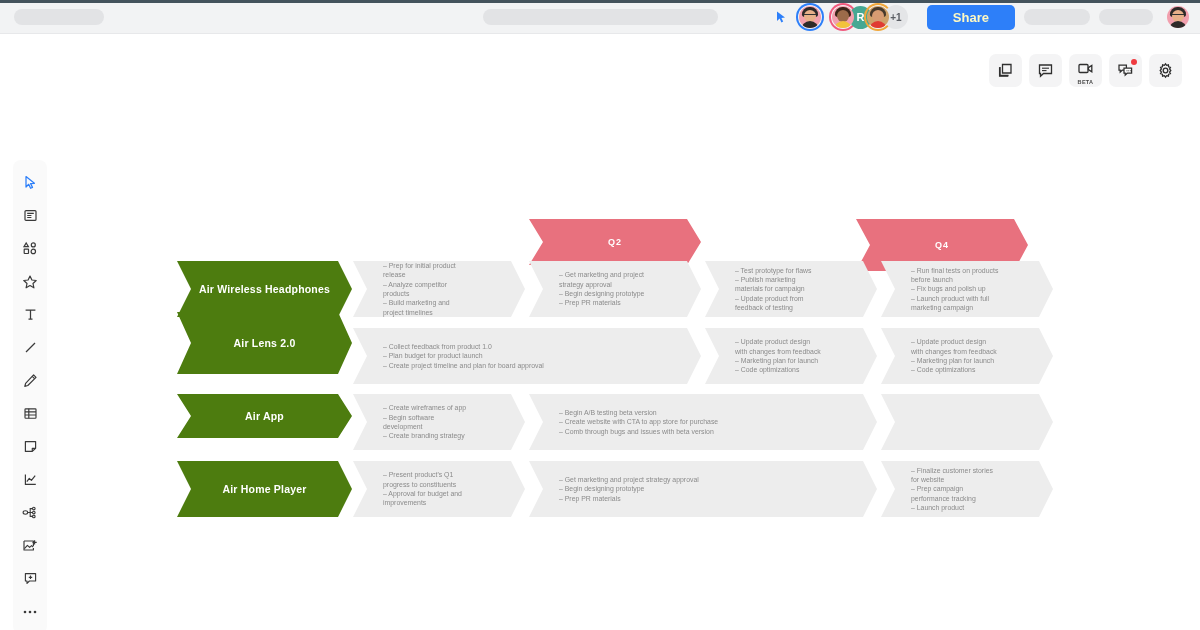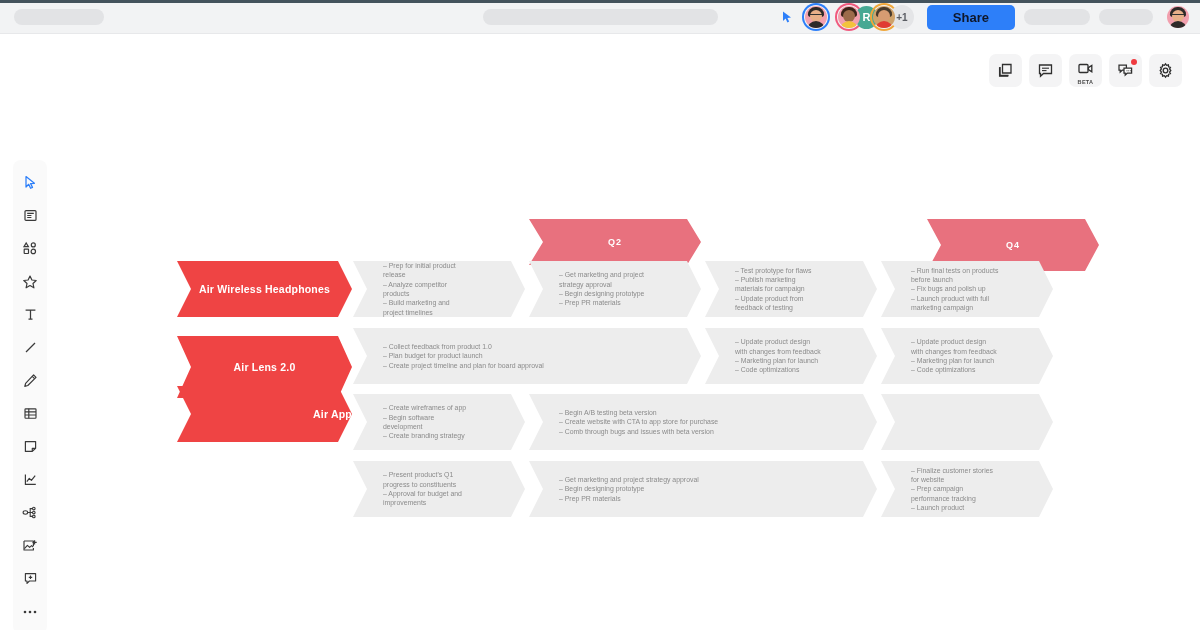--- a/index.html
+++ b/index.html
@@ -69,26 +69,26 @@
     flex: 0 0 auto;
   }
   .avatar-more {
     width: 24px; height: 24px; border-radius: 50%;
     background: #e4e5e7; color: #5a5d63;
     font-size: 10px; font-weight: 700;
     display: flex; align-items: center; justify-content: center;
     flex: 0 0 auto;
   }
   .share-btn {
-    background: #2d7ff9; color: #0f172a;
+    background: #2d7ff9; color: #fef9c3;
     font-size: 13px; font-weight: 700;
     border: none; border-radius: 5px;
     height: 25px; padding: 0 26px;
     cursor: pointer;
-    margin-left: 4px;
+    margin-left: 10px;
   }
 
   
   .right-toolbar {
     position: absolute; right: 18px; top: 54px;
     display: flex; gap: 7px;
   }
   .tool-sq {
     width: 33px; height: 33px; border-radius: 7px;
     background: #f4f4f5;
@@ -132,21 +132,21 @@
   }
   .chev.head {
     background: #e8717e;
     height: 36px;
     justify-content: center;
   }
   .chev.head .lbl {
     color: #ffffff; font-size: 9px; font-weight: 700; letter-spacing: 1.1px;
   }
   .chev.rowhead {
-    background: #ef4444;
+    background: #4d7c0f;
     justify-content: center;
   }
   .chev.rowhead .lbl {
     color: #ffffff; font-size: 10.5px; font-weight: 700; letter-spacing: .2px;
   }
   .chev.cell {
     background: #ededed;
     align-items: center;
   }
   .chev.cell .cellbody {
@@ -368,21 +368,21 @@
         <circle cx="8" cy="3" r="1.3"></circle>
         <circle cx="13" cy="3" r="1.3"></circle>
     </svg>
   </div>
 </div>
 
 <div class="board" id="board">
     <div class="chev head" style="left: 529px; top: 219px; width: 172px; height: 46px;">
       <span class="lbl">Q2</span>
     </div>
-    <div class="chev head" style="left: 927px; top: 219px; width: 172px; height: 52px;">
+    <div class="chev head" style="left: 856px; top: 219px; width: 172px; height: 52px;">
       <span class="lbl">Q4</span>
     </div>
     <div class="chev rowhead" style="left: 177px; top: 261px; width: 175px; height: 56px;">
       <span class="lbl">Air Wireless Headphones</span>
     </div>
     <div class="chev cell" style="left: 353px; top: 261px; width: 172px; height: 56px;">
       <div class="cellbody" style="max-width: 130px;">
         <div class="line">– Prep for initial product release</div>
         <div class="line">– Analyze competitor products</div>
         <div class="line">– Build marketing and project timelines</div>
@@ -402,21 +402,21 @@
         <div class="line">– Update product from feedback of testing</div>
       </div>
     </div>
     <div class="chev cell" style="left: 881px; top: 261px; width: 172px; height: 56px;">
       <div class="cellbody" style="max-width: 130px;">
         <div class="line">– Run final tests on products before launch</div>
         <div class="line">– Fix bugs and polish up</div>
         <div class="line">– Launch product with full marketing campaign</div>
       </div>
     </div>
-    <div class="chev rowhead" style="left: 177px; top: 336px; width: 175px; height: 62px;">
+    <div class="chev rowhead" style="left: 177px; top: 312px; width: 175px; height: 62px;">
       <span class="lbl">Air Lens 2.0</span>
     </div>
     <div class="chev cell" style="left: 353px; top: 328px; width: 348px; height: 56px;">
       <div class="cellbody" style="max-width: 306px;">
         <div class="line">– Collect feedback from product 1.0</div>
         <div class="line">– Plan budget for product launch</div>
         <div class="line">– Create project timeline and plan for board approval</div>
       </div>
     </div>
     <div class="chev cell" style="left: 705px; top: 328px; width: 172px; height: 56px;">
@@ -426,40 +426,43 @@
         <div class="line">– Code optimizations</div>
       </div>
     </div>
     <div class="chev cell" style="left: 881px; top: 328px; width: 172px; height: 56px;">
       <div class="cellbody" style="max-width: 130px;">
         <div class="line">– Update product design with changes from feedback</div>
         <div class="line">– Marketing plan for launch</div>
         <div class="line">– Code optimizations</div>
       </div>
     </div>
-    <div class="chev rowhead" style="left: 177px; top: 386px; width: 175px; height: 56px; justify-content: flex-end;">
+    <div class="chev rowhead" style="left: 177px; top: 394px; width: 175px; height: 44px;">
       <span class="lbl">Air App</span>
     </div>
     <div class="chev cell" style="left: 353px; top: 394px; width: 172px; height: 56px;">
       <div class="cellbody" style="max-width: 130px;">
         <div class="line">– Create wireframes of app</div>
         <div class="line">– Begin software development</div>
         <div class="line">– Create branding strategy</div>
       </div>
     </div>
     <div class="chev cell" style="left: 529px; top: 394px; width: 348px; height: 56px;">
       <div class="cellbody" style="max-width: 306px;">
         <div class="line">– Begin A/B testing beta version</div>
         <div class="line">– Create website with CTA to app store for purchase</div>
         <div class="line">– Comb through bugs and issues with beta version</div>
       </div>
     </div>
     <div class="chev cell empty" style="left: 881px; top: 394px; width: 172px; height: 56px;">
       <div class="cellbody" style="max-width: 130px;"></div>
     </div>
+    <div class="chev rowhead" style="left: 177px; top: 461px; width: 175px; height: 56px;">
+      <span class="lbl">Air Home Player</span>
+    </div>
     <div class="chev cell" style="left: 353px; top: 461px; width: 172px; height: 56px;">
       <div class="cellbody" style="max-width: 130px;">
         <div class="line">– Present product's Q1 progress to constituents</div>
         <div class="line">– Approval for budget and improvements</div>
       </div>
     </div>
     <div class="chev cell" style="left: 529px; top: 461px; width: 348px; height: 56px;">
       <div class="cellbody" style="max-width: 306px;">
         <div class="line">– Get marketing and project strategy approval</div>
         <div class="line">– Begin designing prototype</div>

